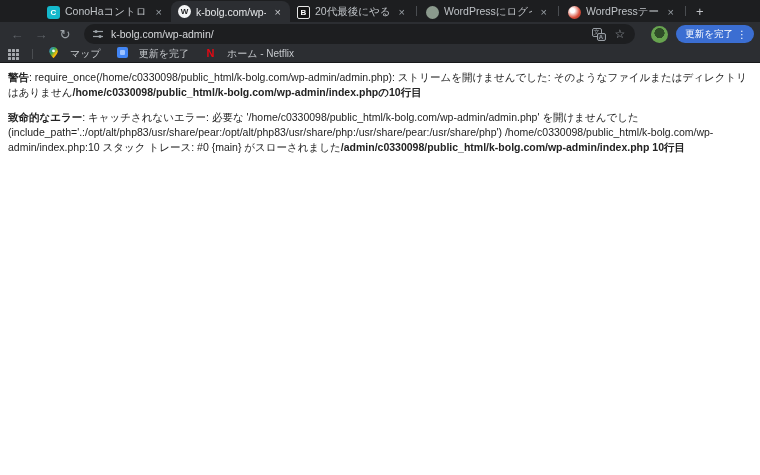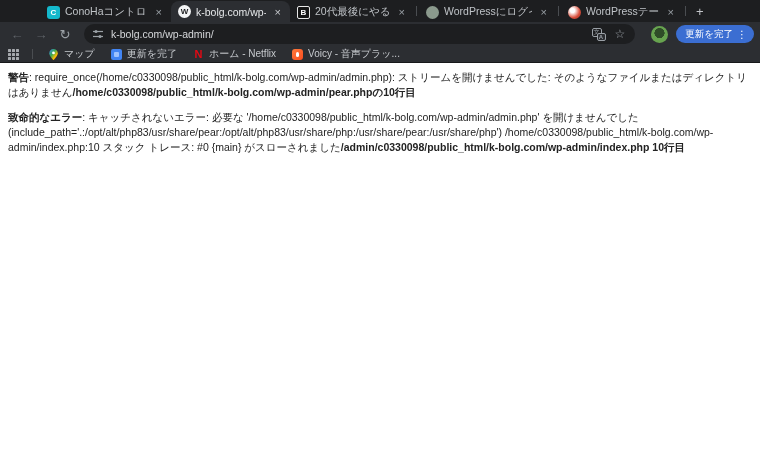--- a/index.html
+++ b/index.html
@@ -43,21 +43,21 @@
             background:radial-gradient(circle at 50% 42%, #2f4d28 0 38%, #67a34f 40%); }
   .update-pill { height:18px; border-radius:9px; background:#3b6ed2; color:#fff; font-size:9.5px;
                  display:flex; align-items:center; gap:4px; padding:0 7px 0 9px; flex:none; }
   .update-pill .dots { font-size:10px; }
 
   .bookmarksbar { height:17px; background:#2c2e32; display:flex; align-items:center; gap:4px;
                   padding:0 8px; border-bottom:1px solid #17181a; }
   .apps-ic { flex:none; display:grid; grid-template-columns:repeat(3,3px); grid-gap:1px; margin-right:4px; }
   .apps-ic i { width:3px; height:3px; background:#a6a9ad; border-radius:0.5px; }
   .bm-sep { width:1px; height:10px; background:#4a4d51; margin:0 5px; }
-  .bookmark { display:flex; align-items:center; gap:5px; color:#c6c9cd; font-size:10px;
+  .bookmark { display:flex; gap:11px; color:#c6c9cd; font-size:10px;
               padding:0 6px; white-space:nowrap; }
   .bm-ic { width:11px; height:11px; flex:none; border-radius:2px; display:flex; align-items:center;
            justify-content:center; font-size:8px; font-weight:bold; }
   .bm-news { background:#4285f4; }
   .bm-news:before { content:""; width:5px; height:5px; background:#9ec3ff; border-radius:1px; }
   .bm-netflix { color:#e50914; background:transparent; font-size:11px; }
   .bm-voicy { background:linear-gradient(135deg,#ff7a3d,#f94d1e); border-radius:3px; }
   .bm-voicy:before { content:""; width:3px; height:5px; background:#fff; border-radius:1.5px; }
 
   
@@ -173,26 +173,22 @@
   <div class="bookmark">
     <span class="bm-ic bm-news"></span>
     <span>更新を完了</span>
   </div>
 
   <div class="bookmark">
     <span class="bm-ic bm-netflix">N</span>
     <span>ホーム - Netflix</span>
   </div>
 
-  <div class="bookmark">
-    <span class="bm-ic bm-voicy"></span>
-    <span>Voicy - 音声プラッ...</span>
-  </div>
 </div>
 
 <div class="content">
   <p class="err">
-    <b>警告</b><span>: require_once(/home/c0330098/public_html/k-bolg.com/wp-admin/admin.php): ストリームを開けませんでした: そのようなファイルまたはディレクトリはありません</span><b>/home/c0330098/public_html/k-bolg.com/wp-admin/pear.phpの10行目</b>
+    <b>警告</b><span>: require_once(/home/c0330098/public_html/k-bolg.com/wp-admin/admin.php): ストリームを開けませんでした: そのようなファイルまたはディレクトリはありません</span><b>/home/c0330098/public_html/k-bolg.com/wp-admin/index.phpの10行目</b>
   </p>
   <p class="err">
     <b>致命的なエラー</b><span>: キャッチされないエラー: 必要な '/home/c0330098/public_html/k-bolg.com/wp-admin/admin.php' を開けませんでした (include_path='.:/opt/alt/php83/usr/share/pear:/opt/alt/php83/usr/share/php:/usr/share/pear:/usr/share/php') /home/c0330098/public_html/k-bolg.com/wp-admin/index.php:10 スタック トレース: #0 {main} がスローされました</span><b>/admin/c0330098/public_html/k-bolg.com/wp-admin/index.php 10行目</b>
   </p>
 </div>
 
 </body></html>

